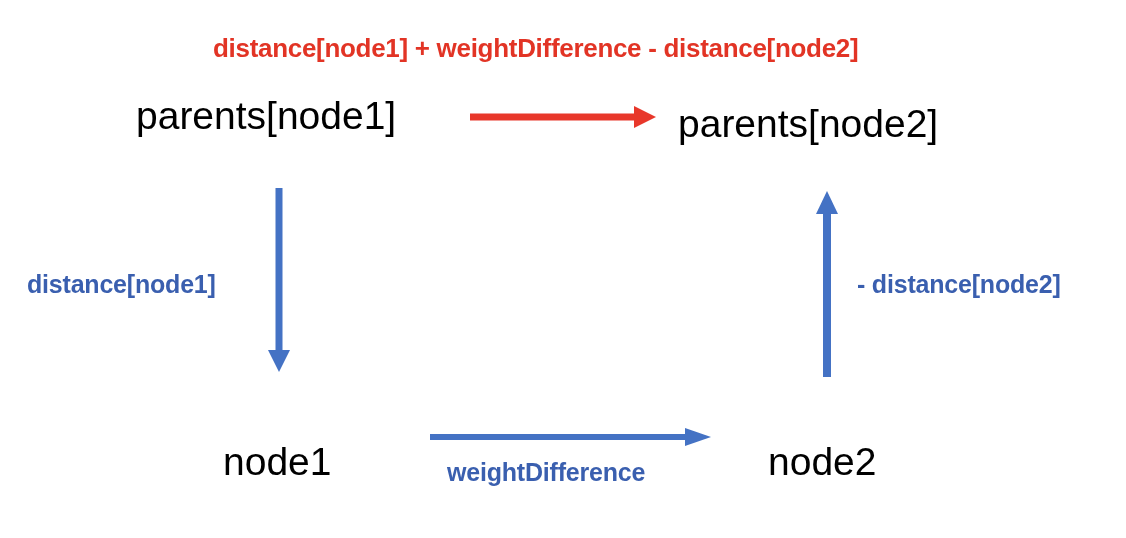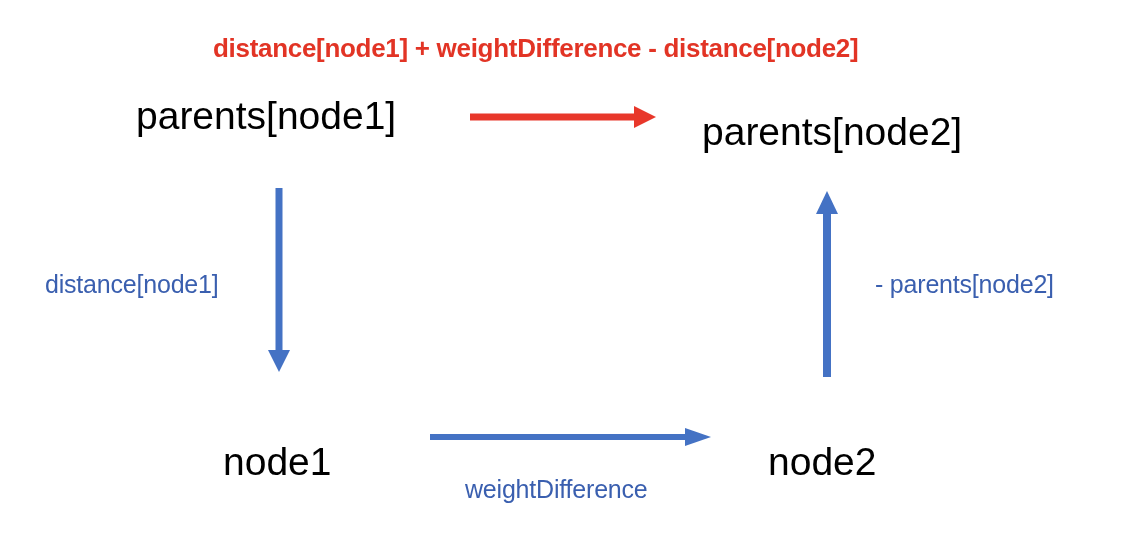--- a/index.html
+++ b/index.html
@@ -29,25 +29,24 @@
   .node-parent {
     font-size: 39px;
   }
   .node-leaf {
     font-size: 39px;
     margin-top: 24px;
   }
   .edge-label {
     position: absolute;
     font-family: "Liberation Sans", sans-serif;
-    font-weight: normal;
+    font-weight: bold;
     white-space: nowrap;
     line-height: 1;
     letter-spacing: -0.2px;
-    margin-left: 18px;
   }
   .edge-label.blue {
     color: #3A5FAF;
     font-size: 25px;
   }
   .formula-label {
     position: absolute;
     color: #E23425;
     font-family: "Liberation Sans", sans-serif;
     font-weight: bold;
@@ -67,31 +66,31 @@
 </style>
 </head>
 <body>
 
 <div id="canvas">
 
   <div class="formula-label" style="left:213px; top:35px;">distance[node1] + weightDifference - distance[node2]</div>
 
   <div class="node-label node-parent" style="left:136px; top:96px;">parents[node1]</div>
 
-  <div class="node-label node-parent" style="left:678px; top:112px;margin-left:24px;">parents[node2]</div>
+  <div class="node-label node-parent" style="left:678px; top:104px;">parents[node2]</div>
 
   <div class="node-label node-leaf" style="left:223px; top:418px;">node1</div>
 
   <div class="node-label node-leaf" style="left:768px; top:418px;text-align:center;">node2</div>
 
   <div class="edge-label blue" style="left:27px; top:272px;">distance[node1]</div>
 
-  <div class="edge-label blue" style="left:857px; top:272px;">- parents[node2]</div>
+  <div class="edge-label blue" style="left:857px; top:272px;">- distance[node2]</div>
 
-  <div class="edge-label blue" style="left:447px; top:477px;">weightDifference</div>
+  <div class="edge-label blue" style="left:447px; top:460px;">weightDifference</div>
 
   <svg class="arrow-layer" viewBox="0 0 1126 538">
 
     <g>
       <rect x="470" y="113.5" width="167" height="7" fill="#E8372A"></rect>
       <polygon points="634,106 656,117 634,128" fill="#E8372A"></polygon>
     </g>
 
     <g>
       <rect x="275.5" y="188" width="7" height="165" fill="#4472C4"></rect>

